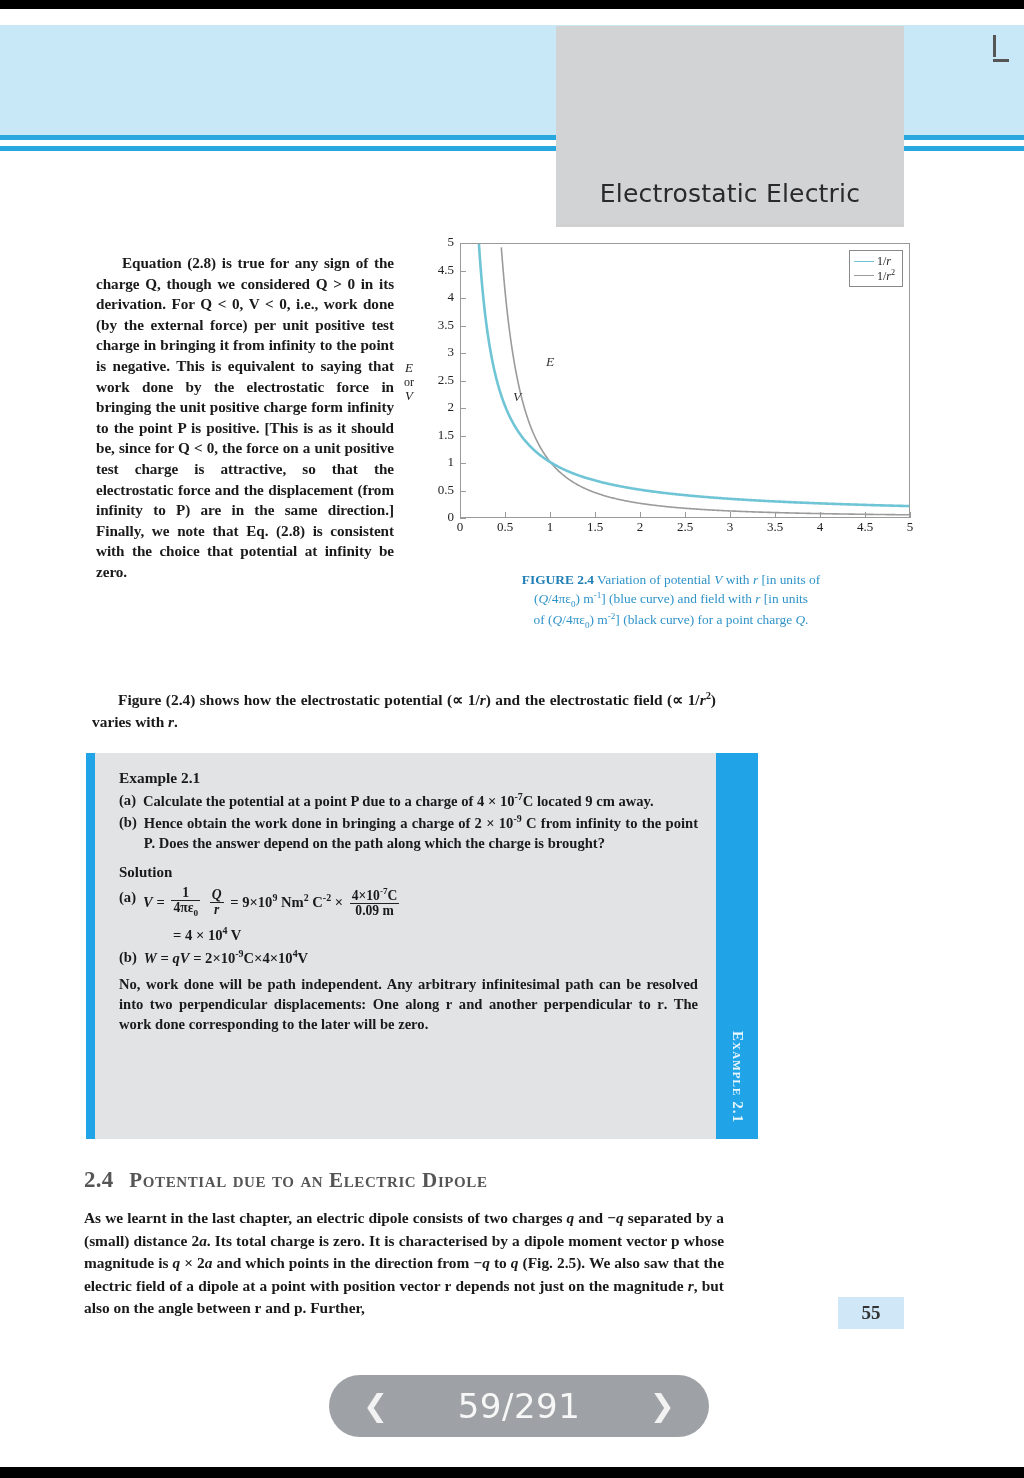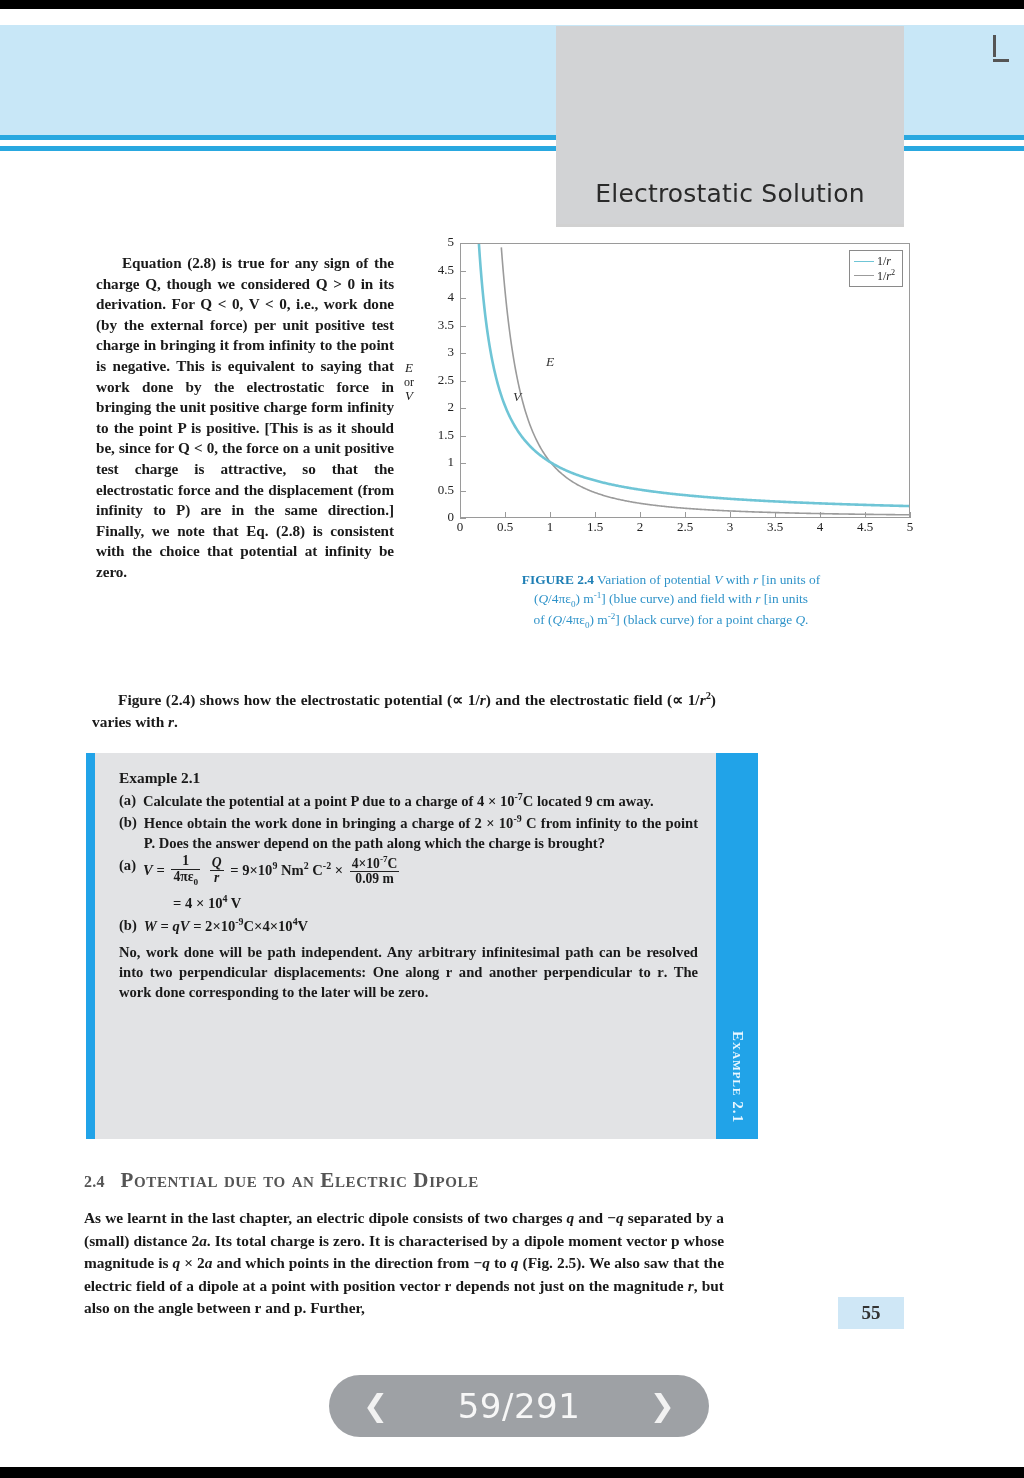--- a/index.html
+++ b/index.html
@@ -155,21 +155,21 @@
     font-size:15px;font-weight:700;color:#eaf7ff;
     font-variant:small-caps;letter-spacing:1.1px;
   }
 
   
   .sec-head{
     position:absolute;left:84px;top:1158px;width:640px;
     font-size:23px;color:#555;font-weight:700;
     letter-spacing:.2px;
   }
-  .sec-head .num{font-size:16px;}
+  .sec-head .num{font-size:23px;}
   .sec-head .txt{font-variant:small-caps;font-size:21px;margin-left:16px;letter-spacing:.6px;}
 
   .sec-para{
     position:absolute;left:84px;top:1198px;width:640px;
     font-size:15.4px;line-height:1.465;text-align:justify;font-weight:600;
   }
   .sec-para p{margin:0;}
 
   
   .page-chip{
@@ -203,21 +203,21 @@
   <div class="header-band"></div>
   <div class="rule r1"></div>
   <div class="rule r2"></div>
   <div class="corner-mark">
     <i class="v"></i>
       <i class="h"></i>
   </div>
 
   <div class="chapter-box">
     <div class="chapter-title">
-      <span>Electrostatic Solution</span><br>
+      <span>Electrostatic Electric</span><br>
     </div>
   </div>
 
   <div class="col-left">
     <p class="last">Equation (2.8) is true for any sign of the charge Q, though we considered Q &gt; 0 in its derivation. For Q &lt; 0, V &lt; 0, i.e., work done (by the external force) per unit positive test charge in bringing it from infinity to the point is negative. This is equivalent to saying that work done by the electrostatic force in bringing the unit positive charge form infinity to the point P is positive. [This is as it should be, since for Q &lt; 0, the force on a unit positive test charge is attractive, so that the electrostatic force and the displacement (from infinity to P) are in the same direction.] Finally, we note that Eq. (2.8) is consistent with the choice that potential at infinity be zero.</p>
   </div>
 
   <div class="figure-wrap">
 
     <div class="axis-side-label">
@@ -314,20 +314,21 @@
     <div class="itm">
       <div class="mk">(a)</div>
       <div class="bd">Calculate the potential at a point P due to a charge of 4 × 10<sup>-7</sup>C located 9 cm away.</div>
     </div>
 
     <div class="itm">
       <div class="mk">(b)</div>
       <div class="bd">Hence obtain the work done in bringing a charge of 2 × 10<sup>-9</sup> C from infinity to the point P. Does the answer depend on the path along which the charge is brought?</div>
     </div>
 
+    <div class="sol">Solution</div>
 
     <div class="eqrow">
       <div class="mk">(a)</div>
       <div class="eqcont">
         <span class="it">V</span> =
         <span class="frac">
           <span class="num">1</span>
             <span class="den">4πε<sub>0</sub></span>
         </span>
         <span class="frac">

